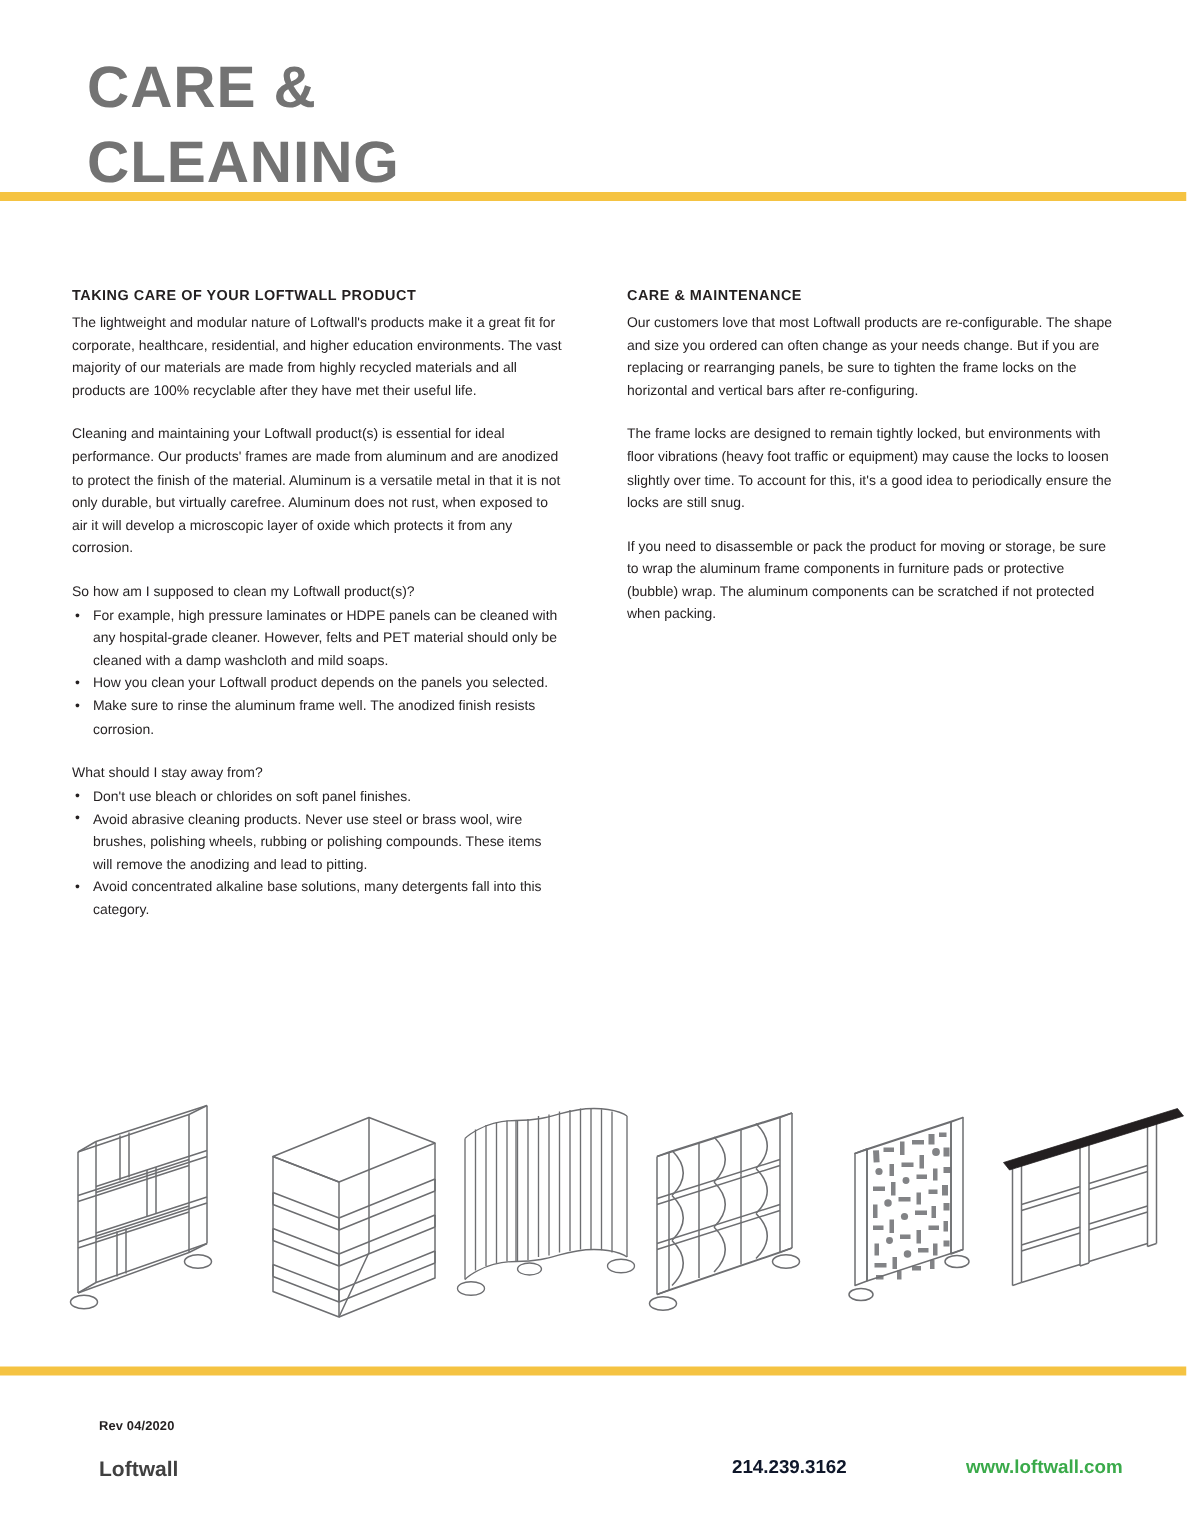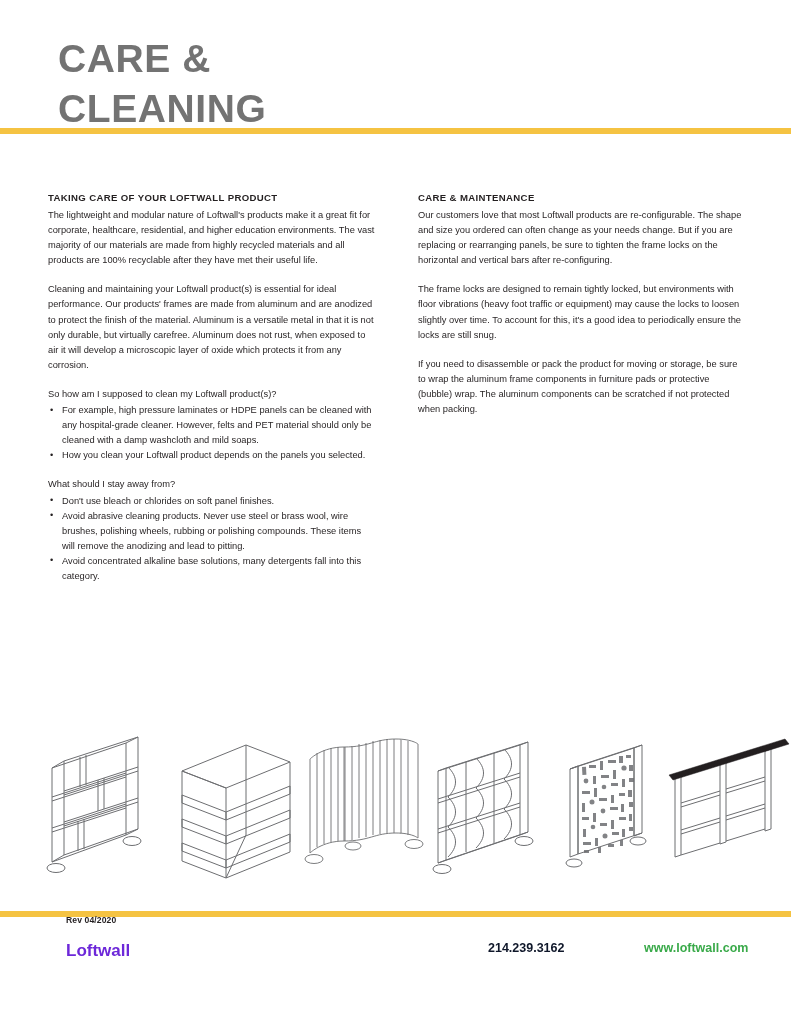--- a/index.html
+++ b/index.html
@@ -126,41 +126,41 @@
     top: 0;
     width: 130px;
     height: 160px;
   }
   .product svg { display: block; }
 
   
   .footer {
     position: absolute;
     left: 0;
-    top: 877px;
+    top: 907px;
     width: 791px;
     height: 107px;
     text-decoration: underline;
   }
   .rev {
     position: absolute;
     left: 66px;
     top: 38px;
     font-size: 8.6px;
     font-weight: bold;
     color: #231f20;
     letter-spacing: 0.1px;
   }
   .brand {
     position: absolute;
     left: 66px;
     top: 64px;
-    font-size: 17px;
-    font-weight: bold;
-    color: #6d28d9;
+    font-size: 14px;
+    font-weight: bold;
+    color: #404040;
   }
   .phone {
     position: absolute;
     left: 488px;
     top: 64px;
     font-size: 12.5px;
     font-weight: bold;
     color: #0f172a;
     text-align: right;
   }
@@ -191,20 +191,21 @@
 
     <div class="col col-left">
       <h2 class="section-head">TAKING CARE OF YOUR LOFTWALL PRODUCT</h2>
       <p class="para">The lightweight and modular nature of Loftwall's products make it a great fit for corporate, healthcare, residential, and higher education environments. The vast majority of our materials are made from highly recycled materials and all products are 100% recyclable after they have met their useful life.</p>
       <p class="para">Cleaning and maintaining your Loftwall product(s) is essential for ideal performance. Our products' frames are made from aluminum and are anodized to protect the finish of the material. Aluminum is a versatile metal in that it is not only durable, but virtually carefree. Aluminum does not rust, when exposed to air it will develop a microscopic layer of oxide which protects it from any corrosion.</p>
 
       <p class="lead-in">So how am I supposed to clean my Loftwall product(s)?</p>
       <ul class="bullets">
         <li>For example, high pressure laminates or HDPE panels can be cleaned with any hospital-grade cleaner. However, felts and PET material should only be cleaned with a damp washcloth and mild soaps.</li>
         <li>How you clean your Loftwall product depends on the panels you selected.</li>
+        <li>Make sure to rinse the aluminum frame well. The anodized finish resists corrosion.</li>
       </ul>
 
       <p class="lead-in">What should I stay away from?</p>
       <ul class="bullets">
         <li>Don't use bleach or chlorides on soft panel finishes.</li>
         <li>Avoid abrasive cleaning products. Never use steel or brass wool, wire brushes, polishing wheels, rubbing or polishing compounds. These items will remove the anodizing and lead to pitting.</li>
         <li>Avoid concentrated alkaline base solutions, many detergents fall into this category.</li>
       </ul>
     </div>
 

